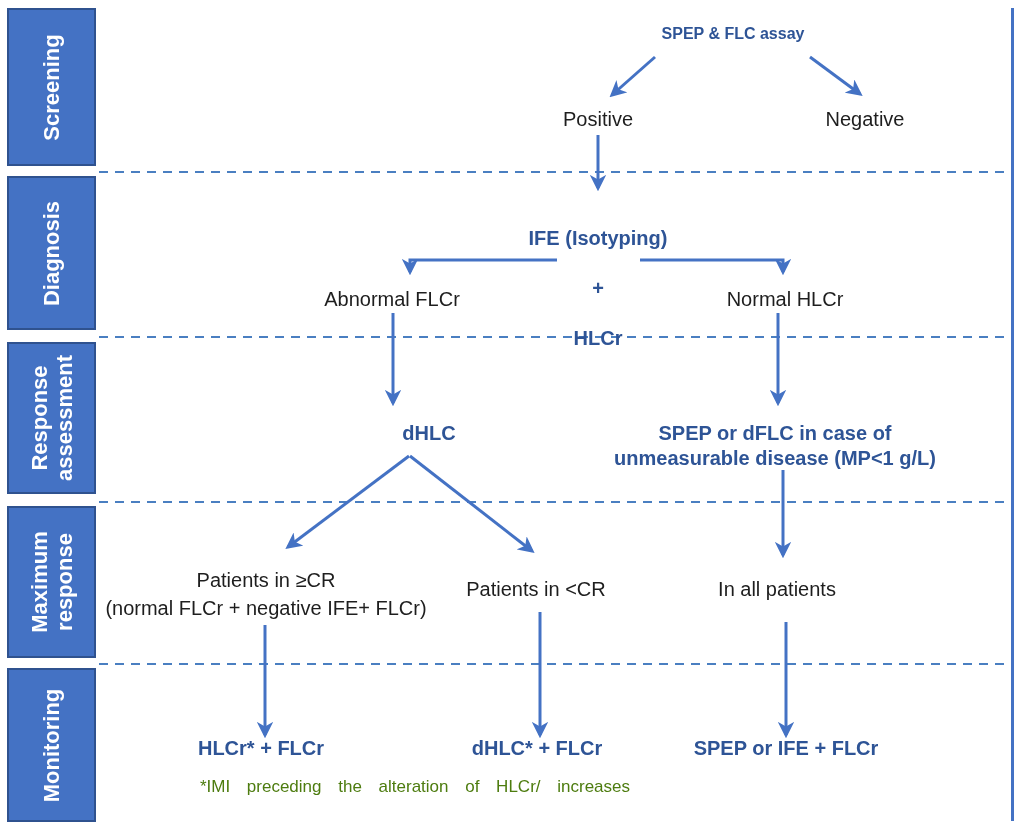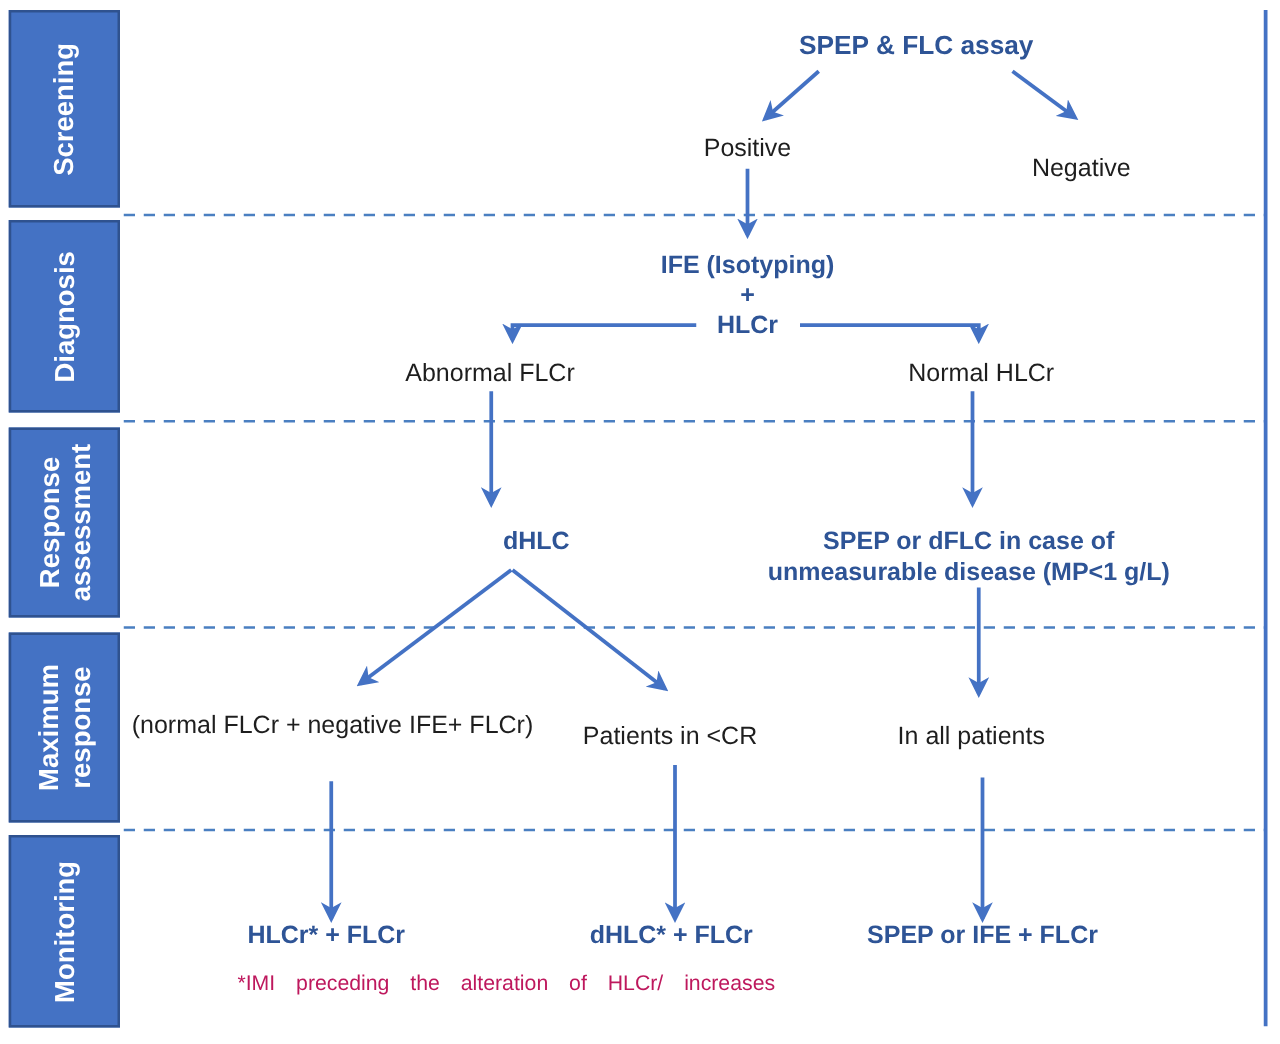--- a/index.html
+++ b/index.html
@@ -23,41 +23,41 @@
   #sb-diagnosis  { top:176px; height:154px; }
   #sb-response   { top:342px; height:152px; }
   #sb-maximum    { top:506px; height:152px; }
   #sb-monitoring { top:668px; height:154px; }
 
   
   .node { position:absolute; transform:translateX(-50%); text-align:center; white-space:nowrap; z-index:2; }
   .blue  { color:#2E5496; font-weight:bold; font-size:20px; }
   .black { color:#1E1E1E; font-size:20px; }
 
-  #t-spep        { left:733px; top:25px;  font-size:21px; }
+  #t-spep        { left:733px; top:25px;  font-size:16px; }
   #t-positive    { left:598px; top:108px; }
-  #t-negative    { left:865px; top:124px; }
+  #t-negative    { left:865px; top:108px; }
   #t-ife-block   { left:598px; top:200px; line-height:24px; }
-  #t-ife-block span { display:block; }
+  #t-ife-block span { display:block;margin-top:26px; }
   #t-abnormal    { left:392px; top:288px; }
   #t-normal      { left:773px; top:288px;margin-left:12px; }
   #t-dhlc        { left:405px; top:422px;margin-left:24px; }
   #t-spepdflc    { left:775px; top:421px; line-height:25px; }
   #t-spepdflc span { display:block; }
   #t-cr          { left:266px; top:566px; line-height:28px; }
   #t-cr span     { display:block; }
   #t-lesscr      { left:536px; top:578px; }
   #t-allpatients { left:777px; top:578px; }
   #t-mon-left    { left:261px; top:737px; }
   #t-mon-mid     { left:537px; top:737px; }
   #t-mon-right   { left:786px; top:737px; }
 
   #t-footnote {
     position:absolute; left:180px; top:774px; width:450px; z-index:2;
-    color:#be185d; font-size:17px; line-height:26px; text-align:center;
+    color:#4d7c0f; font-size:17px; line-height:26px; text-align:right;
   }
   #t-footnote .fn1 { display:block; word-spacing:12px; }
   #t-footnote .fn2 { display:block; }
 </style>
 </head>
 <body>
 
 <div class="diagram">
 
   <svg class="layer" width="1024" height="835" viewBox="0 0 1024 835">
@@ -123,20 +123,21 @@
   <div class="node black" id="t-abnormal">Abnormal FLCr</div>
   <div class="node black" id="t-normal">Normal HLCr</div>
 
   <div class="node blue" id="t-dhlc">dHLC</div>
   <div class="node blue" id="t-spepdflc">
     <span>SPEP or dFLC in case of</span>
     <span>unmeasurable disease (MP&lt;1 g/L)</span>
   </div>
 
   <div class="node black" id="t-cr">
+    <span>Patients in ≥CR</span>
     <span>(normal FLCr + negative IFE+ FLCr)</span>
   </div>
   <div class="node black" id="t-lesscr">Patients in &lt;CR</div>
   <div class="node black" id="t-allpatients">In all patients</div>
 
   <div class="node blue" id="t-mon-left">HLCr* + FLCr</div>
   <div class="node blue" id="t-mon-mid">dHLC* + FLCr</div>
   <div class="node blue" id="t-mon-right">SPEP or IFE + FLCr</div>
 
   <div id="t-footnote">

